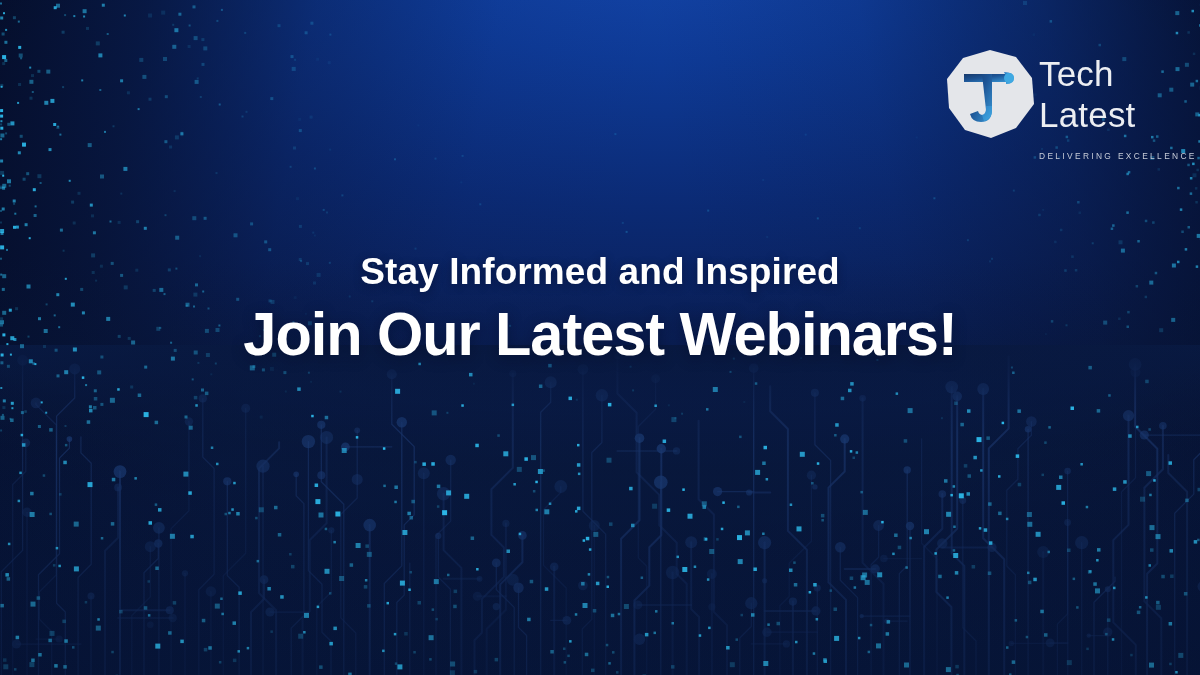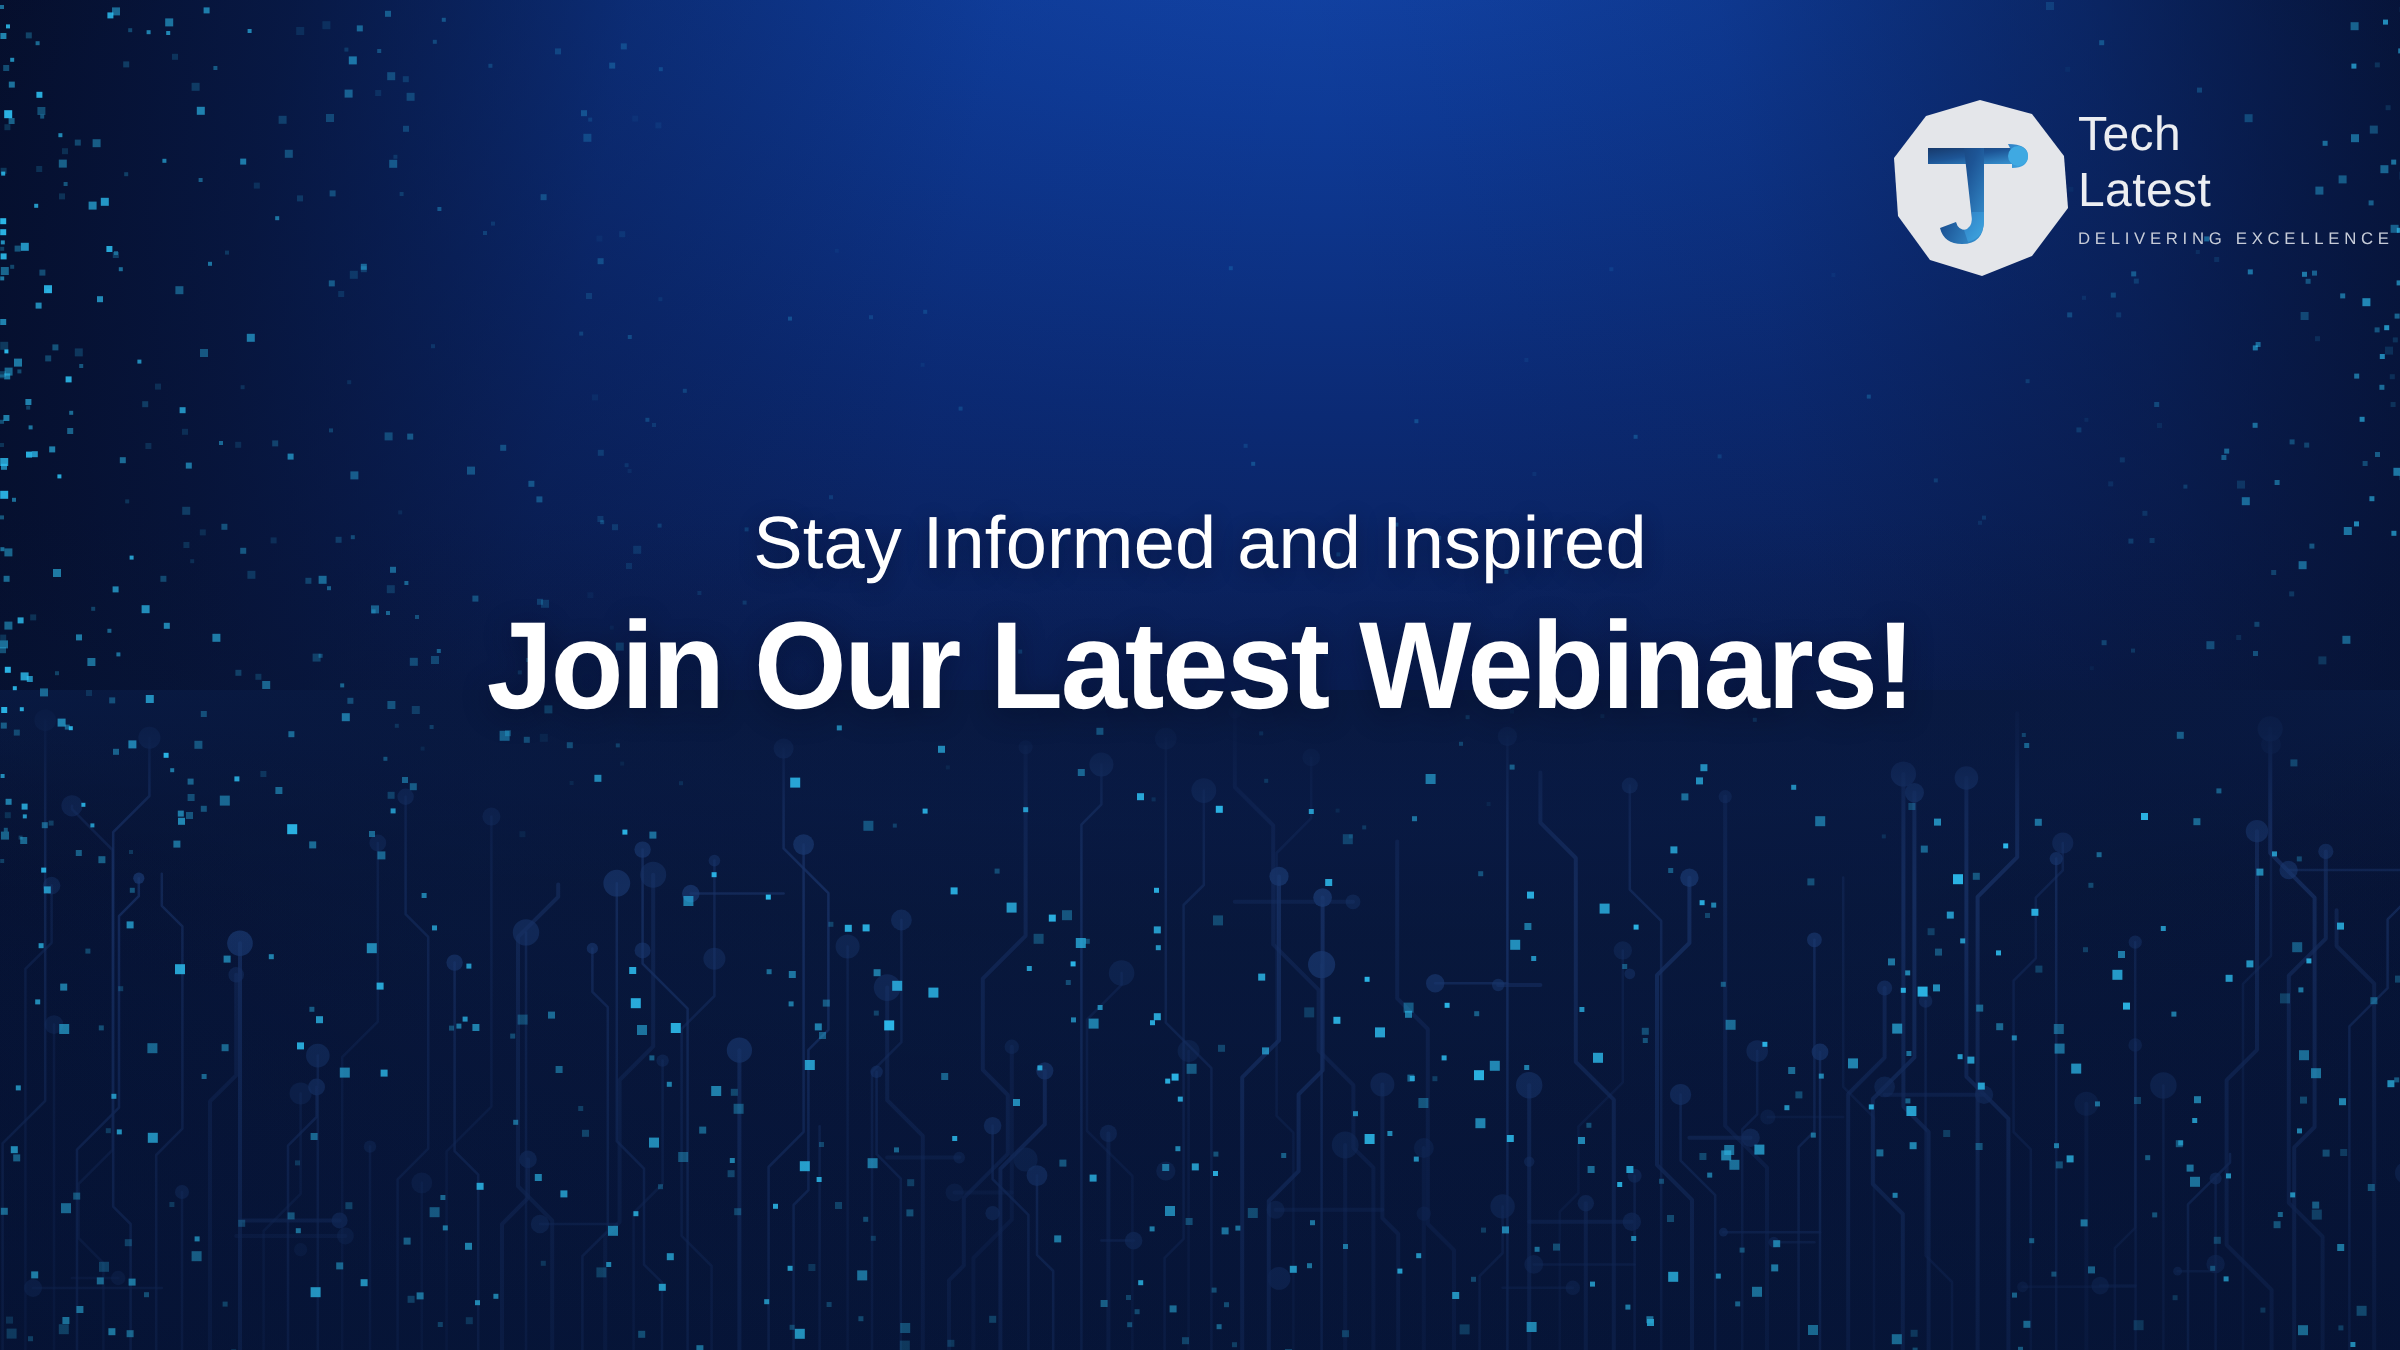--- a/index.html
+++ b/index.html
@@ -52,21 +52,21 @@
   #speckles { position:absolute; inset:0; }
 
   
   .text-block {
     position:absolute; left:0; top:252px; width:1200px;
     text-align:center;
   }
   .subtitle {
     color:#ffffff;
     font-size:37px;
-    font-weight:400;
+    font-weight:700;
     letter-spacing:0.1px;
     line-height:1.06;
     text-shadow:0 2px 10px rgba(2,10,36,0.45);
   }
   .headline {
     margin-top:10px;
     color:#ffffff;
     font-size:62px;
     font-weight:bold;
     letter-spacing:-1.1px;
@@ -79,28 +79,28 @@
   .logo {
     position:absolute; left:944px; top:46px;
     width:222px; height:96px;
   }
   .logo-mark { position:absolute; left:0; top:2px; width:92px; height:92px; }
   .logo-words {
     position:absolute; left:95px; top:8px; width:130px;
   }
   .logo-line {
     color:#eceef2;
-    font-size:24px;
+    font-size:35px;
     font-weight:500;
     line-height:1.16;
     letter-spacing:0.2px;
     white-space:nowrap;
   }
   .logo-tagline {
-    margin-top:4px;
+    margin-top:16px;
     color:#c7ccd8;
     font-size:8.4px;
     font-weight:400;
     letter-spacing:2.35px;
     white-space:nowrap;
   }
 </style>
 </head>
 <body>
 

